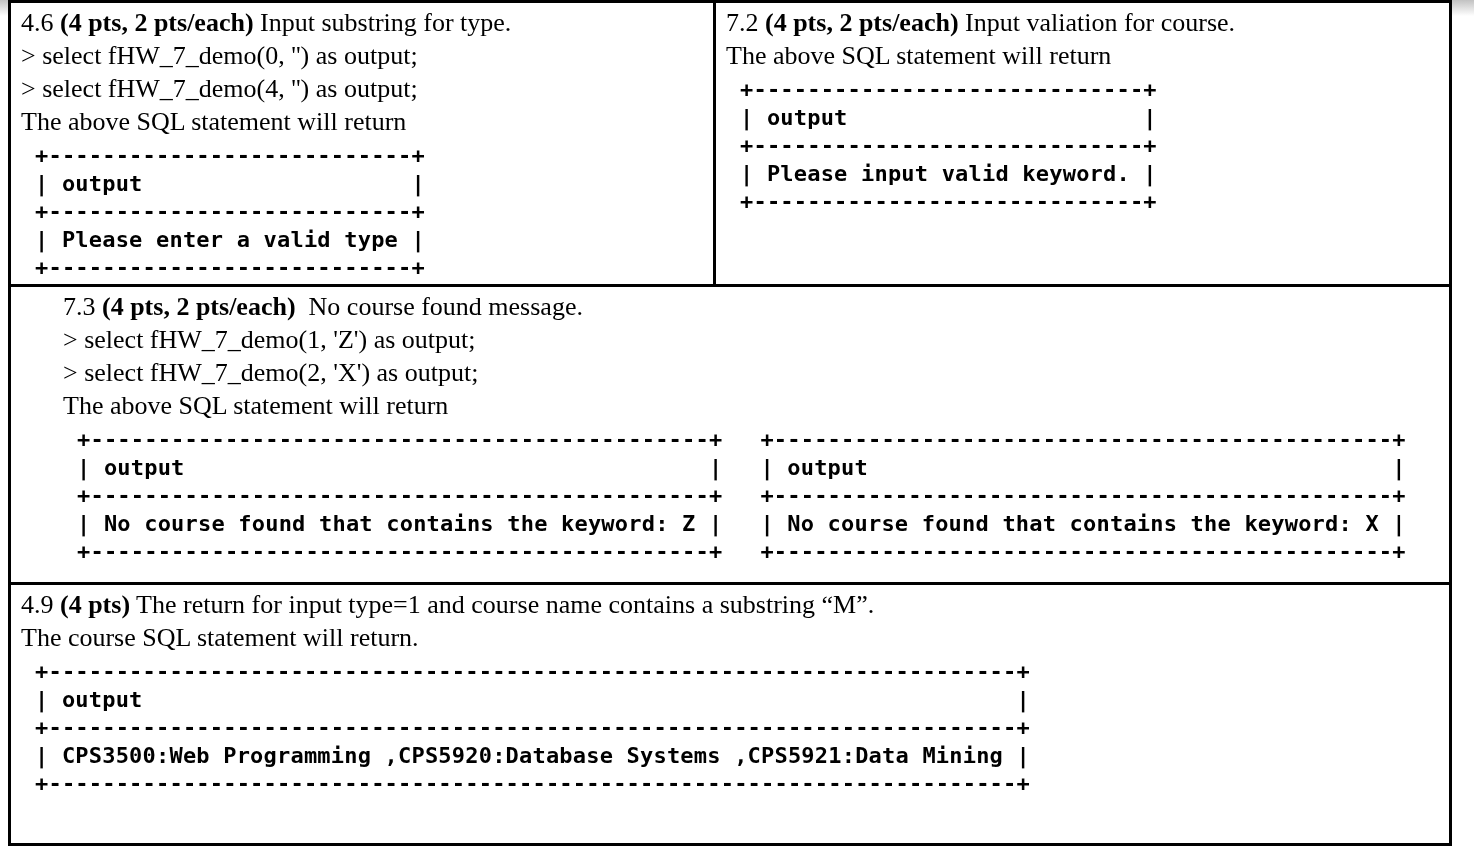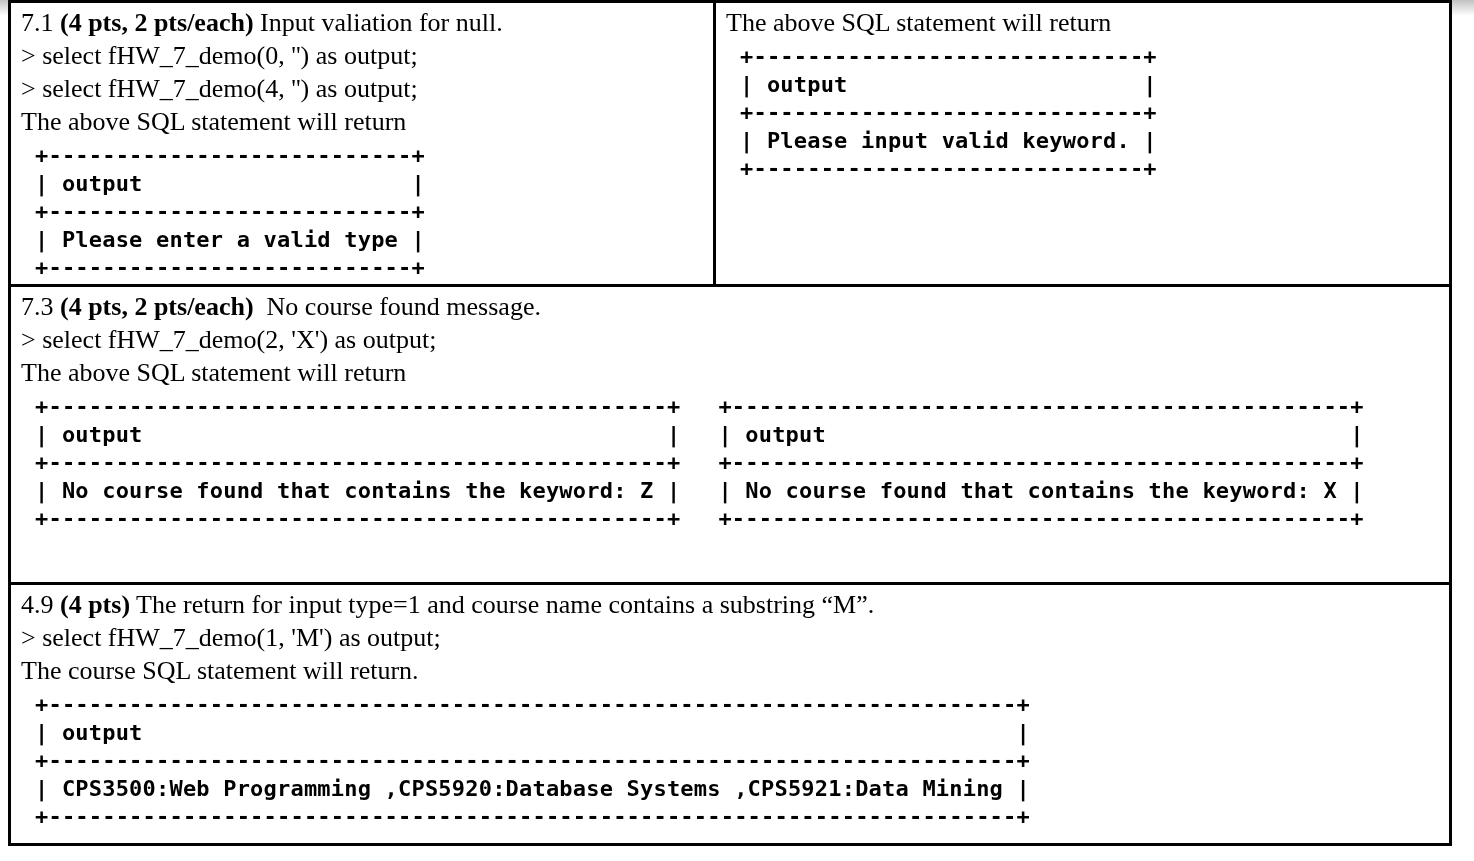--- a/index.html
+++ b/index.html
@@ -19,21 +19,21 @@
   .doc-table {
     position: absolute; left: 8px; top: 0;
     width: 1444px; height: 846px;
     border: 3px solid #000000;
     box-sizing: border-box;
     background: #ffffff;
     display: flex; flex-direction: column;
   }
   .row { display: flex; box-sizing: border-box; }
   .row-1 { height: 284px; border-bottom: 3px solid #000; }
-  .row-2 { height: 298px; border-bottom: 3px solid #000; }
+  .row-2 { height: 298px; border-bottom: 3px solid #000; padding-left: 42px; }
   .row-3 { flex: 1; }
   .cell { box-sizing: border-box; padding: 3px 10px; overflow: hidden; }
   .cell-71 { width: 705px; border-right: 3px solid #000; }
   .cell-72 { flex: 1; }
   .cell-full { width: 100%; }
   .title, .code, .note {
     margin: 0;
     font-size: 26px;
     line-height: 33px;
     white-space: pre-wrap;
@@ -52,64 +52,65 @@
 </style>
 </head>
 <body>
 
 <div class="top-shade"></div>
 
 <div class="doc-table">
 
   <div class="row row-1">
     <section class="cell cell-71">
-      <p class="title"><span>7.1 </span><b>(4 pts, 2 pts/each)</b><span> Input valiation for null.</span></p>
+      <p class="title"><span>4.6 </span><b>(4 pts, 2 pts/each)</b><span> Input substring for type.</span></p>
       <p class="code">&gt; select fHW_7_demo(0, '') as output;</p>
       <p class="code">&gt; select fHW_7_demo(4, '') as output;</p>
       <p class="note">The above SQL statement will return</p>
       <pre class="ascii">+---------------------------+
 | output                    |
 +---------------------------+
 | Please enter a valid type |
 +---------------------------+</pre>
     </section>
     <section class="cell cell-72">
+      <p class="title"><span>7.2 </span><b>(4 pts, 2 pts/each)</b><span> Input valiation for course.</span></p>
       <p class="note">The above SQL statement will return</p>
       <pre class="ascii">+-----------------------------+
 | output                      |
 +-----------------------------+
 | Please input valid keyword. |
 +-----------------------------+</pre>
     </section>
   </div>
 
   <div class="row row-2">
     <section class="cell cell-full">
       <p class="title"><span>7.3 </span><b>(4 pts, 2 pts/each)</b><span>  No course found message.</span></p>
+      <p class="code">&gt; select fHW_7_demo(1, 'Z') as output;</p>
       <p class="code">&gt; select fHW_7_demo(2, 'X') as output;</p>
       <p class="note">The above SQL statement will return</p>
       <div class="tables-row">
         <pre class="ascii">+----------------------------------------------+
 | output                                       |
 +----------------------------------------------+
 | No course found that contains the keyword: Z |
 +----------------------------------------------+</pre>
         <pre class="ascii">+----------------------------------------------+
 | output                                       |
 +----------------------------------------------+
 | No course found that contains the keyword: X |
 +----------------------------------------------+</pre>
       </div>
     </section>
   </div>
 
   <div class="row row-3">
     <section class="cell cell-full">
       <p class="title"><span>4.9 </span><b>(4 pts)</b><span> The return for input type=1 and course name contains a substring “M”.</span></p>
-      <p class="code">&gt; select fHW_7_demo(1, 'M') as output;</p>
       <p class="note">The course SQL statement will return.</p>
       <pre class="ascii">+------------------------------------------------------------------------+
 | output                                                                 |
 +------------------------------------------------------------------------+
 | CPS3500:Web Programming ,CPS5920:Database Systems ,CPS5921:Data Mining |
 +------------------------------------------------------------------------+</pre>
     </section>
   </div>
 
 </div>

